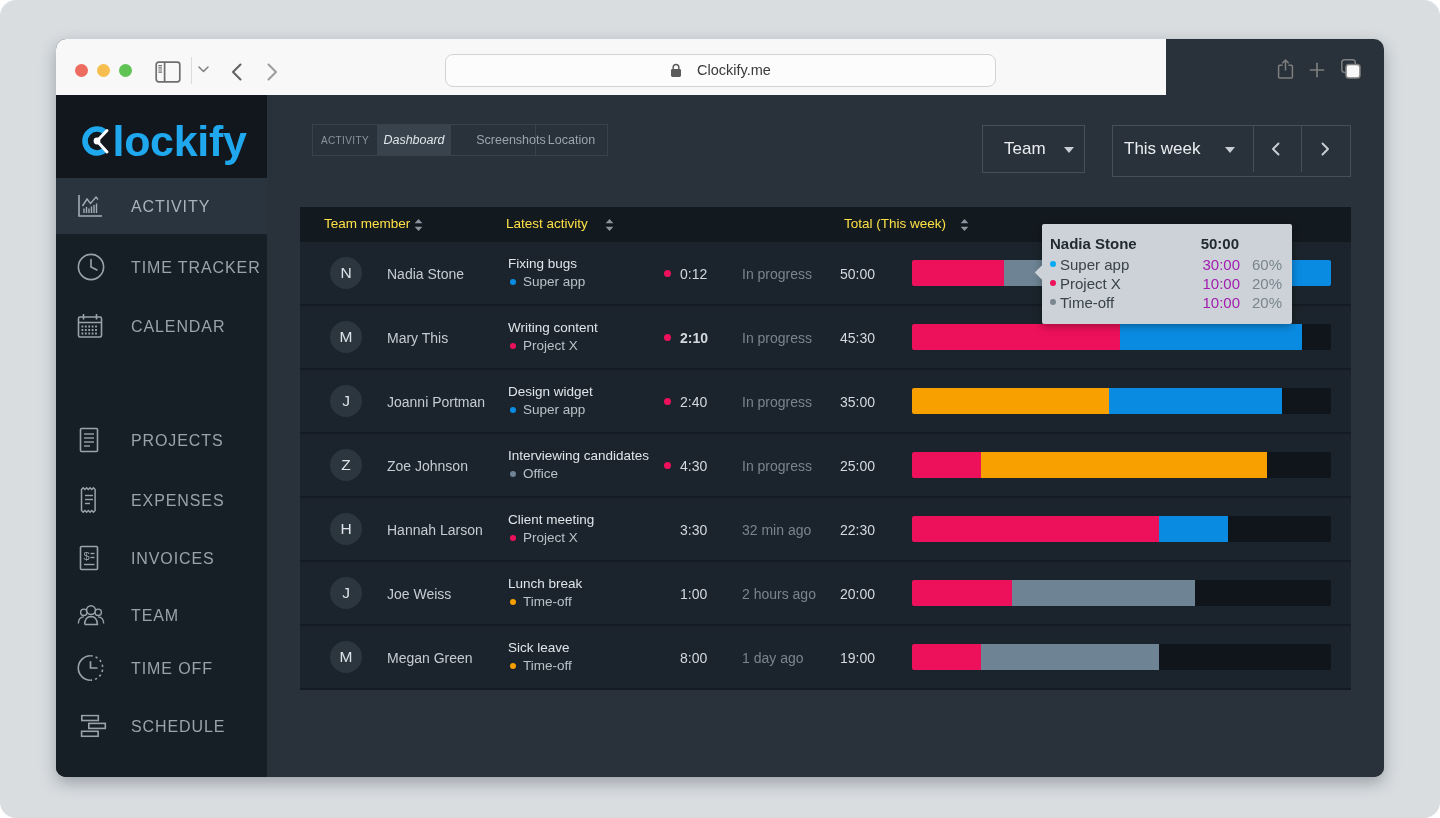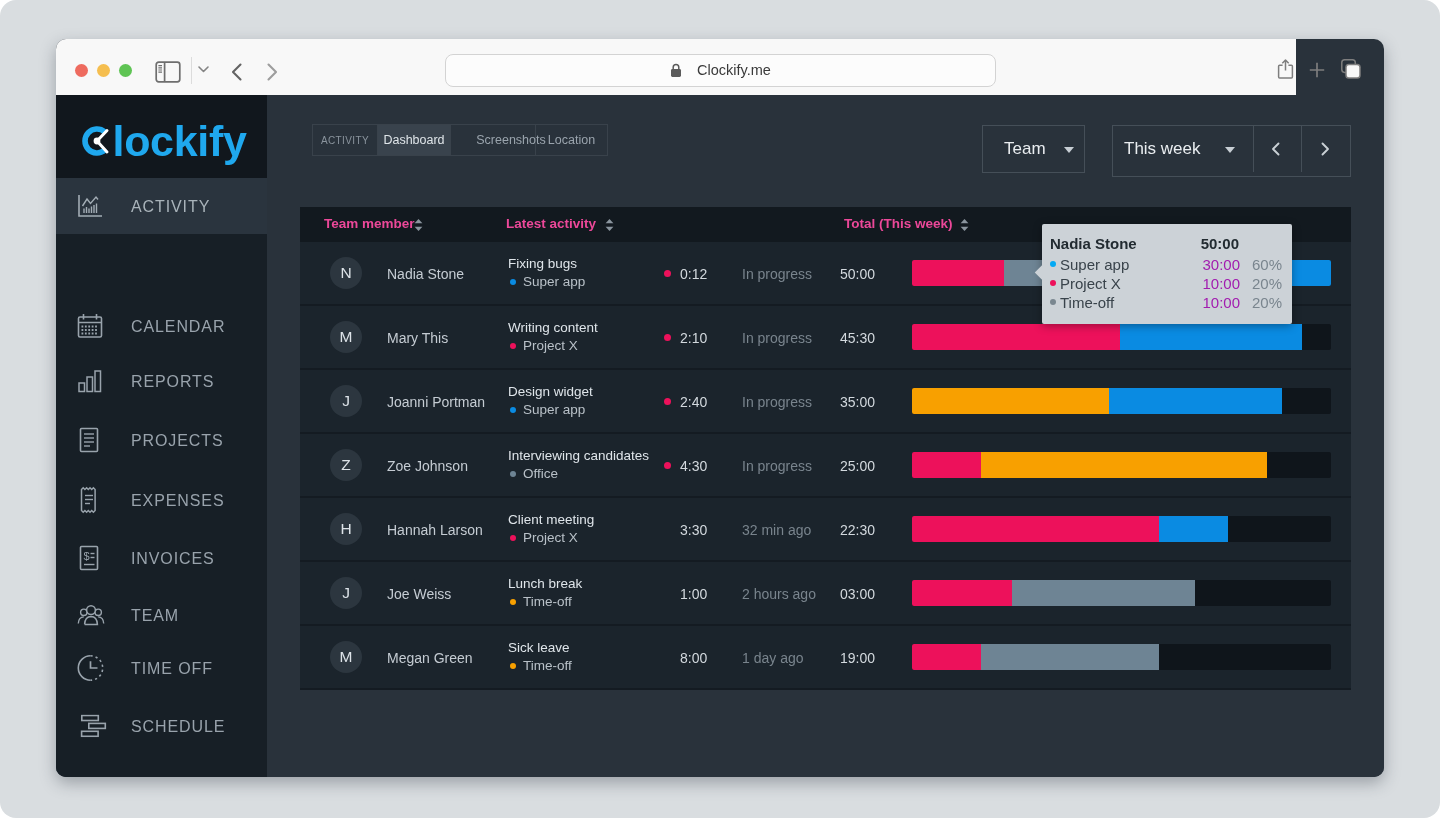--- a/index.html
+++ b/index.html
@@ -1,40 +1,40 @@
 <!DOCTYPE html>
 <html><head>
 <meta charset="utf-8">
 <style>
   * { margin:0; padding:0; box-sizing:border-box; }
   html,body { width:1440px; height:818px; background:#fff; font-family:"Liberation Sans", sans-serif; }
   .backdrop { position:absolute; left:0; top:0; width:1440px; height:818px; background:#D9DDE0; border-radius:16px; }
   .window { position:absolute; left:56px; top:39px; width:1328px; height:738px; border-radius:10px; overflow:hidden; background:#29323B; box-shadow:0 6px 16px rgba(40,50,60,.35); }
   
-  .toolbar { position:absolute; left:0; top:0; width:1240px; height:56px; background:#F8F8F8; }
+  .toolbar { position:absolute; left:0; top:0; width:1110px; height:56px; background:#F8F8F8; }
   .dot { position:absolute; top:25px; width:13px; height:13px; border-radius:50%; }
   .url { position:absolute; left:389px; top:14.5px; width:551px; height:33px; background:#FCFCFC; border:1px solid #D3D3D3; border-radius:8px; }
   .urlin { position:absolute; left:0; top:0; width:100%; height:100%; display:flex; align-items:center; justify-content:center; gap:15px; color:#3A3A3A; font-size:14.5px; }
   .ticon { position:absolute; }
   
   .app { position:absolute; left:0; top:56px; width:1328px; height:682px; background:#29323B; }
   .sidebar { position:absolute; left:0; top:0; width:211px; height:682px; background:#171F26; }
   .logoband { position:absolute; left:0; top:0; width:211px; height:83px; background:#11171D; }
   .navitem { position:absolute; left:0; width:211px; height:56px; }
   .navitem .ic { position:absolute; left:21px; top:50%; transform:translateY(-50%); }
   .navitem .tx { position:absolute; left:75px; top:calc(50% + 1px); transform:translateY(-50%); font-size:16px; letter-spacing:0.9px; color:#99A3AC; white-space:nowrap; }
   .active-item { background:#2A343E; }
   
   .tabs { position:absolute; left:256px; top:29px; height:32px; display:flex; border:1px solid #39424B; }
   .tab { height:30px; display:flex; align-items:center; justify-content:center; color:#9AA4AD; font-size:12.5px; border-right:1px solid #39424B; }
   .tab:last-child { border-right:none;text-align:center; }
   .btn { position:absolute; border:1px solid #454F58; color:#E9EDF0; font-size:17px; }
   .caret { display:inline-block; width:0; height:0; border-left:5.5px solid transparent; border-right:5.5px solid transparent; border-top:6px solid #C7CED4; }
   
-  .thead { position:absolute; left:244px; top:112px; width:1051px; height:35px; background:#12191F; color:#ec4899; font-size:13.5px;font-weight:bold; }
+  .thead { position:absolute; left:244px; top:112px; width:1051px; height:35px; background:#12191F; color:#fde047; font-size:13.5px; }
   .thead span { position:absolute; top:9px; }
   .row { position:absolute; left:244px; width:1051px; height:62px; background:#1B242C; }
   .avatar { position:absolute; left:30px; width:32px; height:32px; border-radius:50%; background:#2C363F; color:#DDE3E8; font-size:15.5px; display:flex; align-items:center; justify-content:center; }
   .name { position:absolute; left:87px; color:#C5CCD3; font-size:14px; }
   .act1 { position:absolute; left:208px; color:#DFE5EA; font-size:13.5px; }
   .act2 { position:absolute; left:223px; color:#B9C1C8; font-size:13.5px; }
   .pdot { position:absolute; left:210px; width:6px; height:6px; border-radius:50%; }
   .rdot { position:absolute; left:364px; width:7px; height:7px; border-radius:50%; background:#ED115B; }
   .time { position:absolute; left:380px; color:#D3D9DE; font-size:14px; }
   .stat { position:absolute; left:442px; color:#79848D; font-size:14px; }
@@ -124,42 +124,41 @@
             <line x1="7" y1="14.5" x2="7" y2="19"></line>
                 <line x1="9.5" y1="13" x2="9.5" y2="19"></line>
             <line x1="12" y1="14.5" x2="12" y2="19"></line>
                 <line x1="14.5" y1="12.5" x2="14.5" y2="19"></line>
             <line x1="17" y1="11" x2="17" y2="19"></line>
                 <line x1="19.5" y1="9.5" x2="19.5" y2="19"></line>
           </g>
         </svg>
         <span class="tx" style="color:#A9B3BA;">ACTIVITY</span>
       </div>
+      <div class="navitem" style="top:144px;">
+        <svg class="ic" width="28" height="28" viewBox="0 0 28 28">
+          <circle cx="14" cy="14" r="12.6" fill="none" stroke="#99A3AC" stroke-width="1.6"></circle>
+          <polyline points="14,6.5 14,14 20,17" fill="none" stroke="#99A3AC" stroke-width="1.6" stroke-linecap="round"></polyline>
+        </svg>
+        <span class="tx">TIME TRACKER</span>
+      </div>
       <div class="navitem" style="top:202.5px;">
         <svg class="ic" width="26" height="25" viewBox="0 0 26 25">
           <rect x="1.5" y="3.5" width="23" height="20" rx="1.5" fill="none" stroke="#99A3AC" stroke-width="1.6"></rect>
           <line x1="6.5" y1="0.5" x2="6.5" y2="6" stroke="#99A3AC" stroke-width="1.6"></line>
           <line x1="19.5" y1="0.5" x2="19.5" y2="6" stroke="#99A3AC" stroke-width="1.6"></line>
           <line x1="1.5" y1="9" x2="24.5" y2="9" stroke="#99A3AC" stroke-width="1.6"></line>
           <g stroke="#99A3AC" stroke-width="1.8" stroke-dasharray="1.8 1.6">
             <line x1="4.5" y1="13" x2="21.5" y2="13"></line>
                 <line x1="4.5" y1="16.5" x2="21.5" y2="16.5"></line>
                 <line x1="4.5" y1="20" x2="21.5" y2="20"></line>
           </g>
         </svg>
         <span class="tx">CALENDAR</span>
       </div>
-      <div class="navitem" style="top:258px;">
-        <svg class="ic" width="26" height="26" viewBox="0 0 26 26">
-          <rect x="2" y="15" width="5.5" height="8.5" fill="none" stroke="#99A3AC" stroke-width="1.5"></rect>
-          <rect x="10" y="9" width="5.5" height="14.5" fill="none" stroke="#99A3AC" stroke-width="1.5"></rect>
-          <rect x="18" y="3" width="5.5" height="20.5" fill="none" stroke="#99A3AC" stroke-width="1.5"></rect>
-        </svg>
-        <span class="tx">REPORTS</span>
-      </div>
       <div class="navitem" style="top:317px;">
         <svg class="ic" width="24" height="26" viewBox="0 0 24 26">
           <rect x="3.5" y="1.5" width="17" height="23" rx="1" fill="none" stroke="#99A3AC" stroke-width="1.6"></rect>
           <g stroke="#99A3AC" stroke-width="1.4">
             <line x1="7" y1="7" x2="17" y2="7"></line>
                 <line x1="7" y1="11" x2="17" y2="11"></line>
             <line x1="7" y1="15" x2="17" y2="15"></line>
                 <line x1="7" y1="19" x2="13" y2="19"></line>
           </g>
         </svg>
@@ -212,21 +211,21 @@
           <rect x="4.8" y="1" width="16.5" height="5" fill="none" stroke="#99A3AC" stroke-width="1.6"></rect>
           <rect x="11.8" y="8.9" width="16.5" height="5" fill="none" stroke="#99A3AC" stroke-width="1.6"></rect>
           <rect x="4.6" y="16.8" width="16.5" height="5" fill="none" stroke="#99A3AC" stroke-width="1.6"></rect>
         </svg>
         <span class="tx">SCHEDULE</span>
       </div>
     </div>
 
     <div class="tabs">
       <div class="tab" style="width:65px; font-size:10px; letter-spacing:0.4px; color:#8A949D;">ACTIVITY</div>
-      <div class="tab" style="width:73px; background:#39434D; color:#DFE5E9;">Dashboard</div>
+      <div class="tab" style="width:73px; background:#39434D; color:#DFE5E9;font-style:italic;">Dashboard</div>
       <div class="tab" style="width:85px;padding-left:36px;">Screenshots</div>
       <div class="tab" style="width:71px;">Location</div>
     </div>
 
     <div class="btn" style="left:926px; top:30px; width:103px; height:48px;">
       <span style="position:absolute; left:21px; top:13px;">Team</span>
       <span class="caret" style="position:absolute; left:81px; top:21px;"></span>
     </div>
     <div class="btn" style="left:1056px; top:30px; width:239px; height:52px;">
       <span style="position:absolute; left:11px; top:13px;">This week</span>
@@ -276,21 +275,21 @@
         <div class="seg c-blue" style="left:168px; width:251px;"></div>
       </div>
     </div>
     <div class="row" style="top:211px;">
       <div class="avatar" style="top:15px;">M</div>
       <span class="name" style="top:24px;">Mary This</span>
       <span class="act1" style="top:14px;">Writing content</span>
       <span class="pdot" style="top:37px; background:#ED115B;"></span>
       <span class="act2" style="top:32px;">Project X</span>
       <span class="rdot" style="top:27.5px;"></span>
-      <span class="time" style="top:24px;">2:10</span>
+      <span class="time" style="top:24px;font-weight:bold;">2:10</span>
       <span class="stat" style="top:24px;">In progress</span>
       <span class="total" style="top:24px;">45:30</span>
       <div class="bar" style="top:18px;">
         <div class="seg c-pink" style="left:0px; width:208px;"></div>
         <div class="seg c-blue" style="left:208px; width:182px;"></div>
       </div>
     </div>
     <div class="row" style="top:275px;">
       <div class="avatar" style="top:15px;">J</div>
       <span class="name" style="top:24px;">Joanni Portman</span>
@@ -336,21 +335,21 @@
       </div>
     </div>
     <div class="row" style="top:467px;">
       <div class="avatar" style="top:15px;">J</div>
       <span class="name" style="top:24px;">Joe Weiss</span>
       <span class="act1" style="top:14px;">Lunch break</span>
       <span class="pdot" style="top:37px; background:#F8A000;"></span>
       <span class="act2" style="top:32px;">Time-off</span>
       <span class="time" style="top:24px;">1:00</span>
       <span class="stat" style="top:24px;">2 hours ago</span>
-      <span class="total" style="top:24px;">03:00</span>
+      <span class="total" style="top:24px;">20:00</span>
       <div class="bar" style="top:18px;">
         <div class="seg c-pink" style="left:0px; width:100px;"></div>
         <div class="seg c-slate" style="left:100px; width:183px;"></div>
       </div>
     </div>
     <div class="row" style="top:531px;">
       <div class="avatar" style="top:15px;">M</div>
       <span class="name" style="top:24px;">Megan Green</span>
       <span class="act1" style="top:14px;">Sick leave</span>
       <span class="pdot" style="top:37px; background:#F8A000;"></span>

